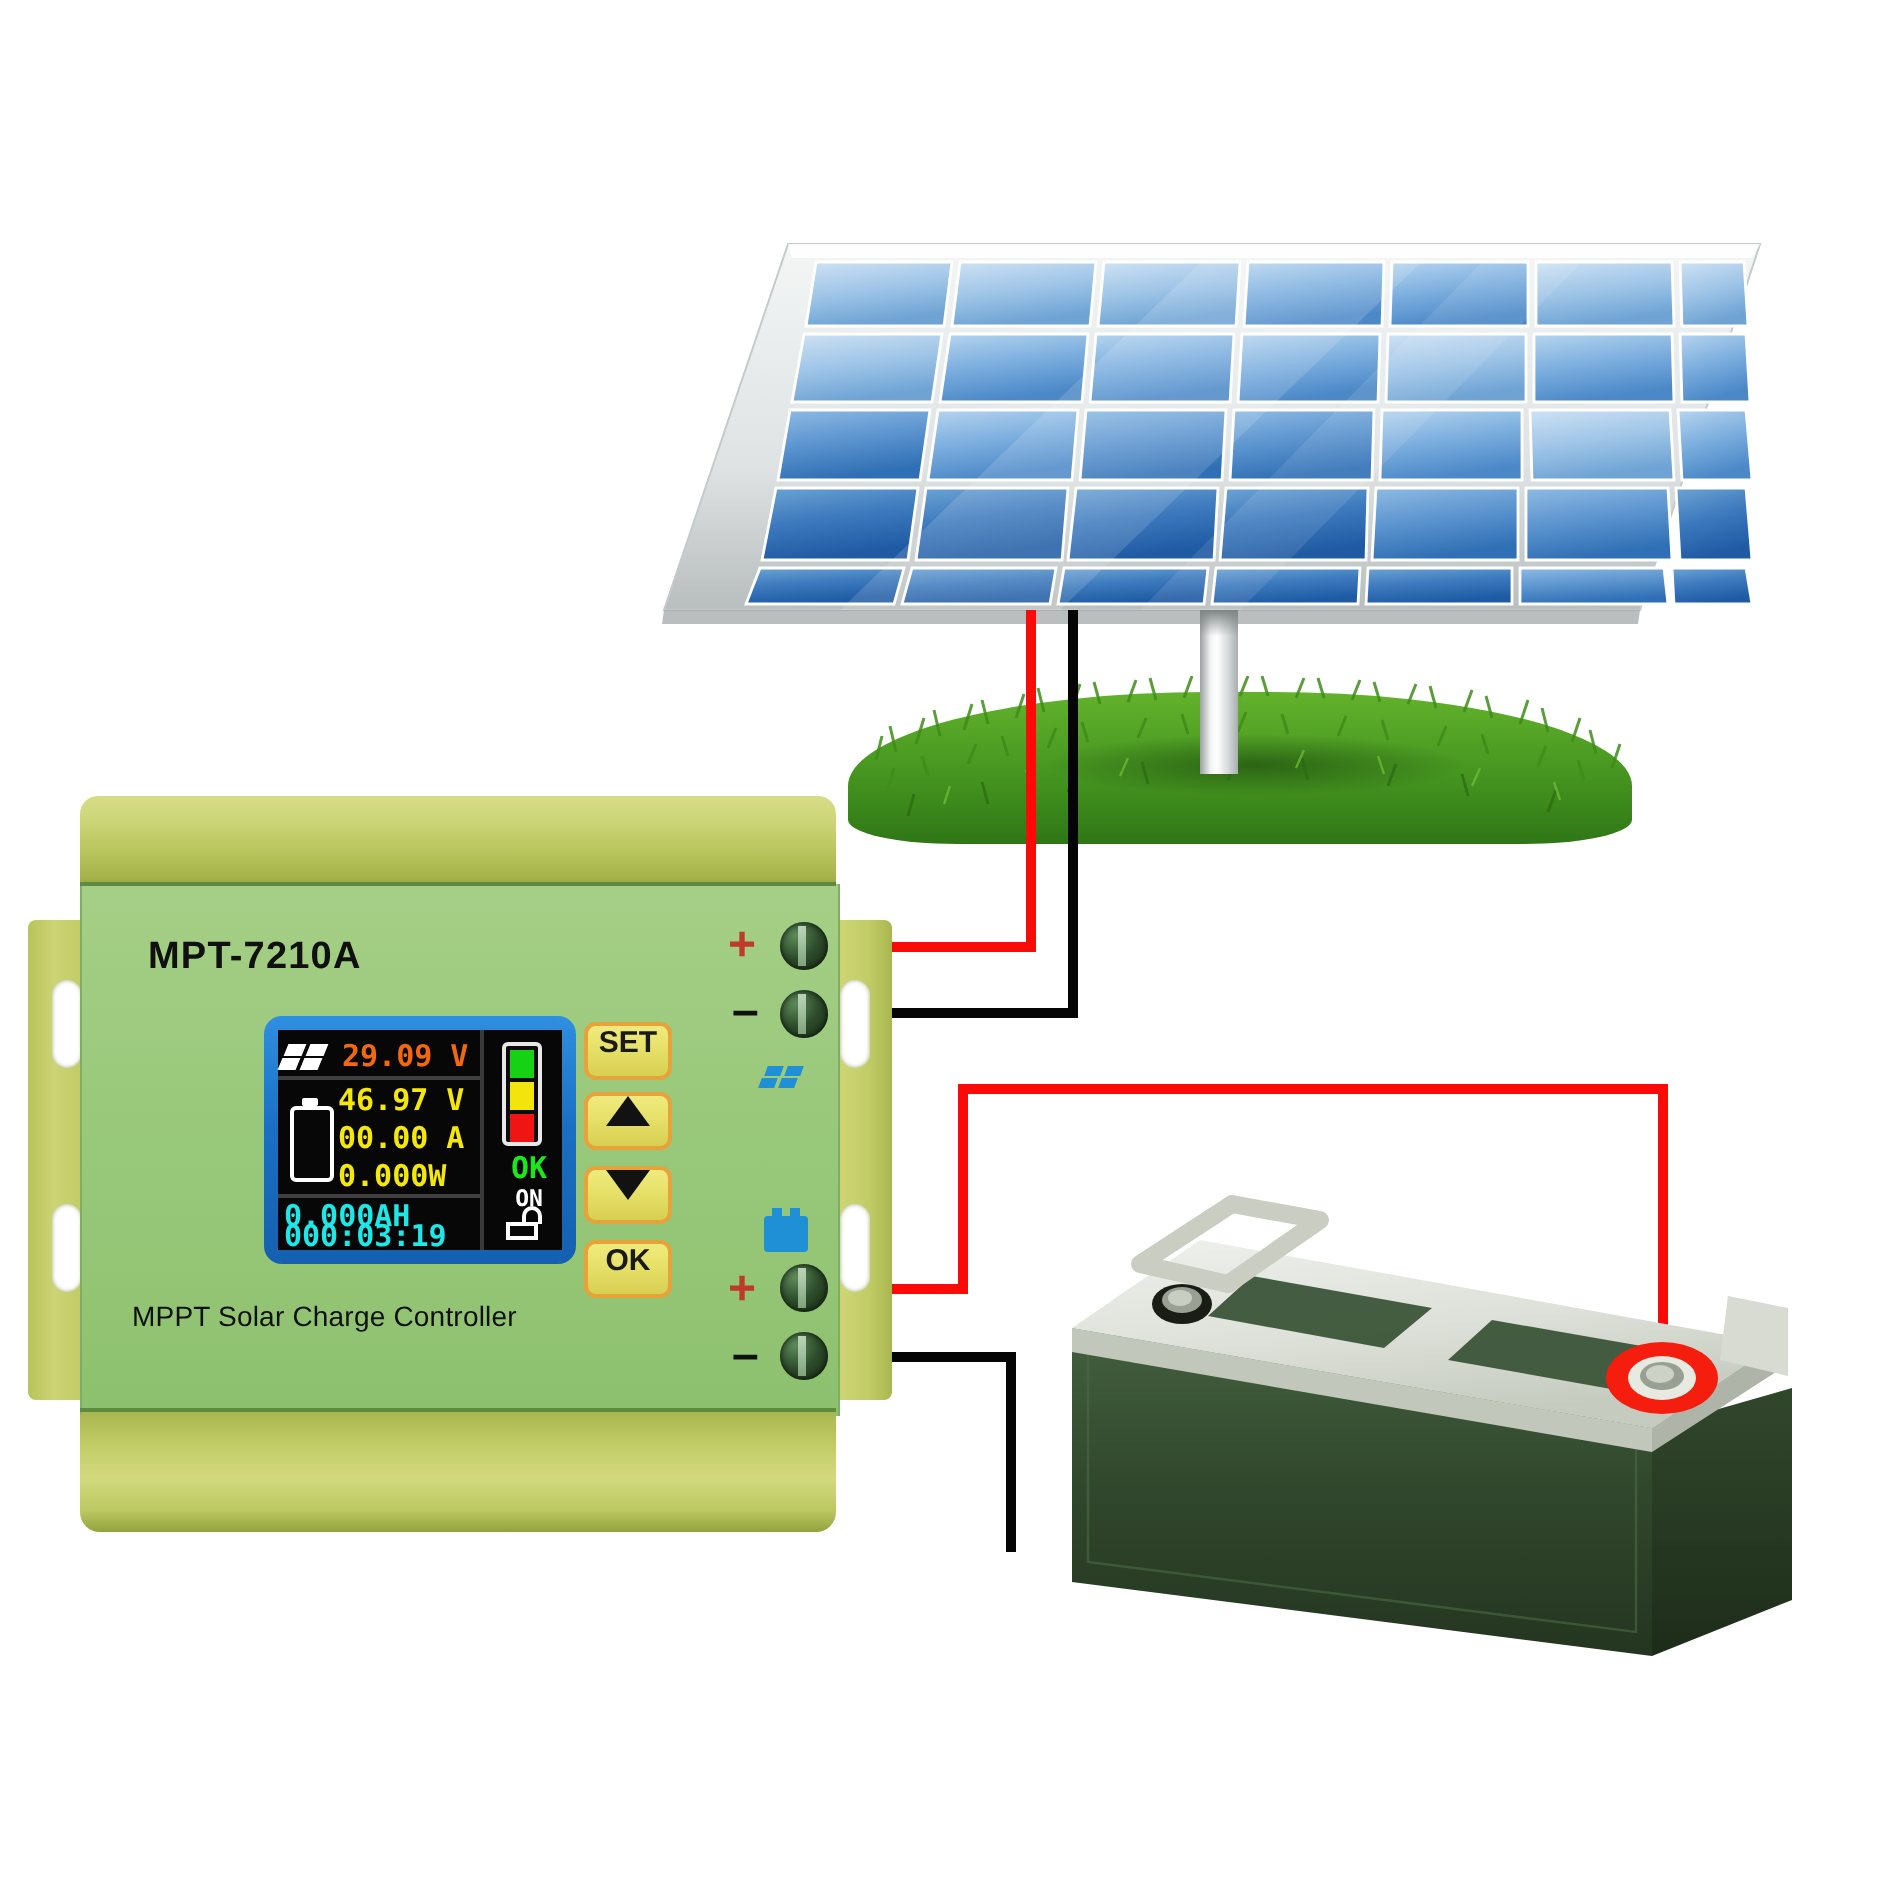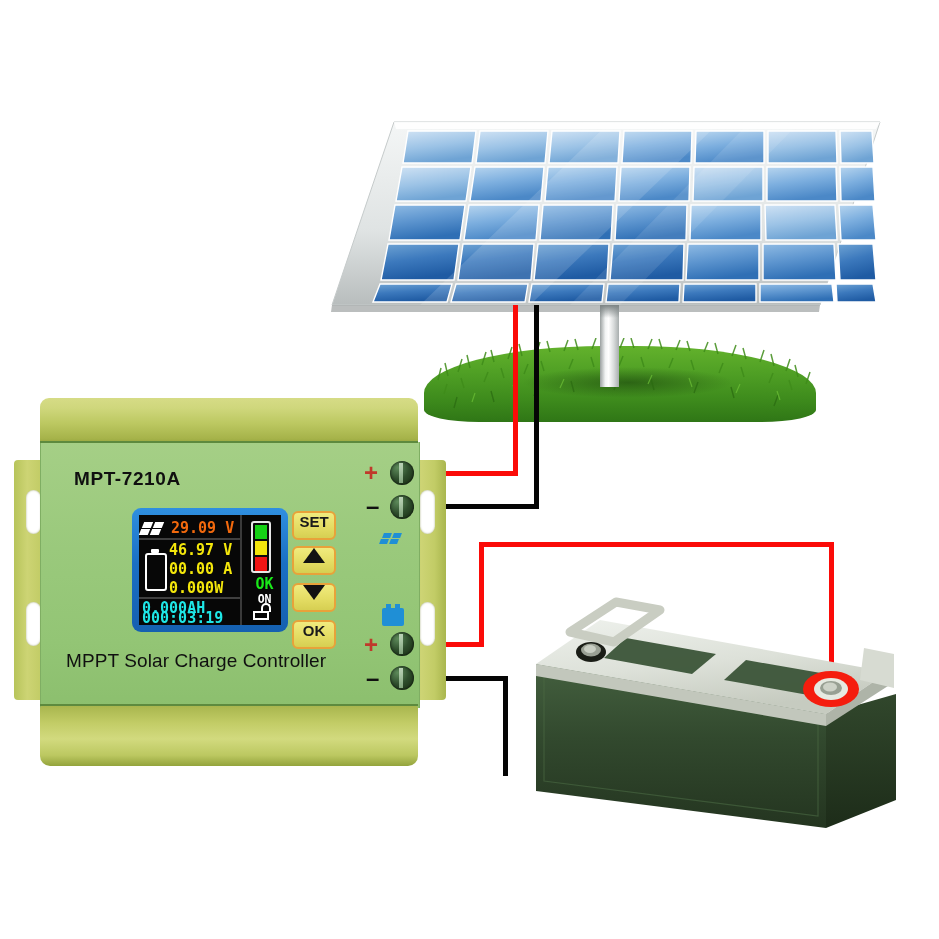--- a/index.html
+++ b/index.html
@@ -56,21 +56,21 @@
     background:linear-gradient(180deg,#a9b64e 0%,#c2cc66 28%,#d2da7e 55%,#bcc861 82%,#93a33c 100%);}
   .face{position:absolute;left:26px;top:44px;width:378px;height:266px;
     background:linear-gradient(180deg,#a5cf86 0%,#9ac97c 40%,#93c575 75%,#8cbf6e 100%);
     border-left:1px solid #7fae63;border-right:1px solid #7fae63;}
   .face-edge-top{position:absolute;left:26px;top:43px;width:378px;height:2px;background:#5d8a3e;}
   .face-edge-bottom{position:absolute;left:26px;top:306px;width:378px;height:2px;background:#5d8a3e;}
 
   #model-label{position:absolute;left:60px;top:70px;width:230px;color:#101010;
     font-size:19px;font-weight:bold;letter-spacing:.6px;}
   #product-label{position:absolute;left:52px;top:252px;width:300px;color:#101010;
-    font-size:19px;letter-spacing:.1px;}
+    font-size:14px;letter-spacing:.1px;}
 
   
   #lcd-bezel{position:absolute;left:132px;top:508px;width:156px;height:124px;
     background:linear-gradient(180deg,#2f8fe0 0%,#1a6fc4 45%,#1560b0 100%);
     border-radius:9px;padding:7px;box-sizing:border-box;}
   #lcd-screen{position:absolute;left:139px;top:515px;width:142px;height:110px;
     background:#070707;display:flex;}
   .lcd-main{width:102px;height:104px;position:relative;text-decoration:underline;}
   .lcd-side{width:40px;height:110px;position:relative;border-left:2px solid #3a3a3a;}
   .lcd-row{position:absolute;display:flex;align-items:center;white-space:nowrap;

